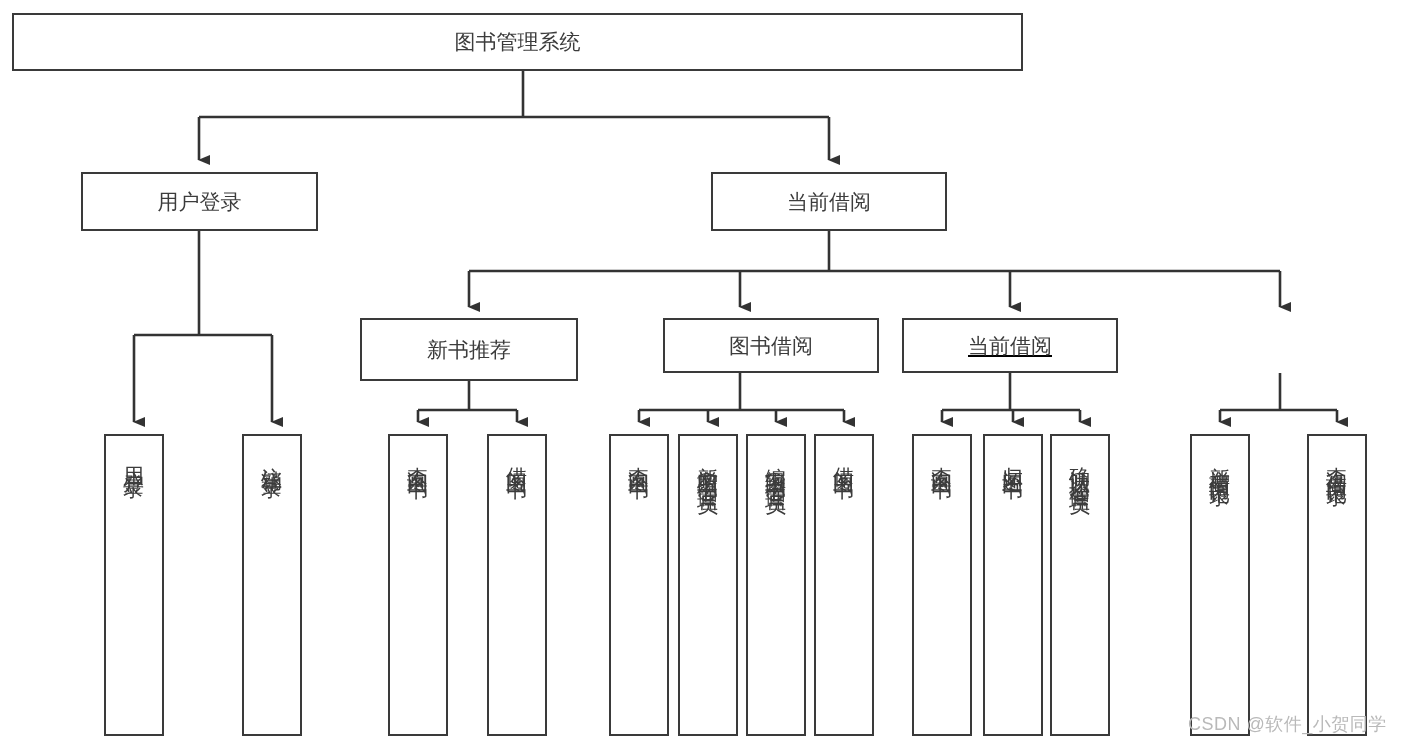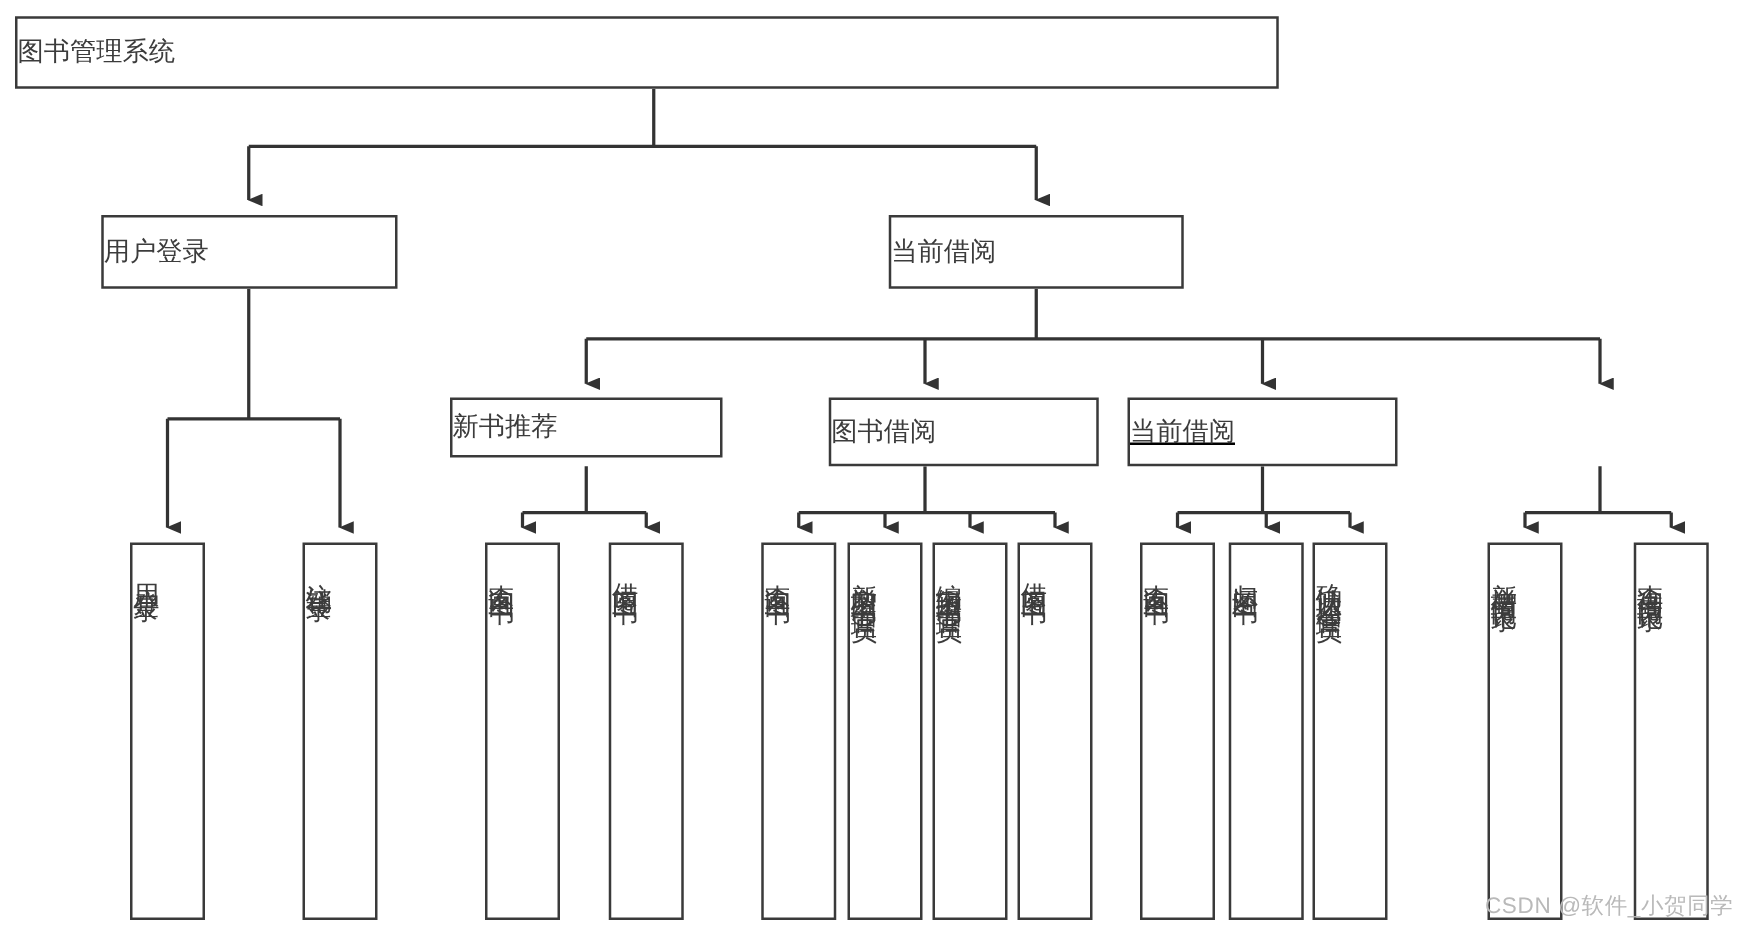--- a/index.html
+++ b/index.html
@@ -27,20 +27,21 @@
     height: 747px;
     pointer-events: none;
   }
   .node {
     position: absolute;
     box-sizing: border-box;
     background: #ffffff;
     border: 2.5px solid #3a3a3a;
     display: flex;
     align-items: center;
+    justify-content: center;
     overflow: hidden;
   }
   .node .label {
     color: #3c3c3c;
     text-align: center;
     line-height: 1.12;
     white-space: nowrap;
   }
   .node.horiz .label {
     font-size: 21px;
@@ -128,21 +129,21 @@
     <span class="label">图书管理系统</span>
   </div>
 
   <div class="node horiz" style="left:81px; top:172px; width:237px; height:59px;">
     <span class="label">用户登录</span>
   </div>
   <div class="node horiz" style="left:711px; top:172px; width:236px; height:59px;">
     <span class="label">当前借阅</span>
   </div>
 
-  <div class="node horiz" style="left:360px; top:318px; width:218px; height:48px;">
+  <div class="node horiz" style="left:360px; top:318px; width:218px; height:63px;">
     <span class="label">新书推荐</span>
   </div>
   <div class="node horiz" style="left:632px; top:318px; width:216px; height:55px;margin-left:31px;">
     <span class="label">图书借阅</span>
   </div>
   <div class="node horiz" style="left:902px; top:318px; width:216px; height:55px;text-decoration:underline;">
     <span class="label">当前借阅</span>
   </div>
 
   <div class="node vert" style="left:104px; top:434px; width:60px; height:302px;">

